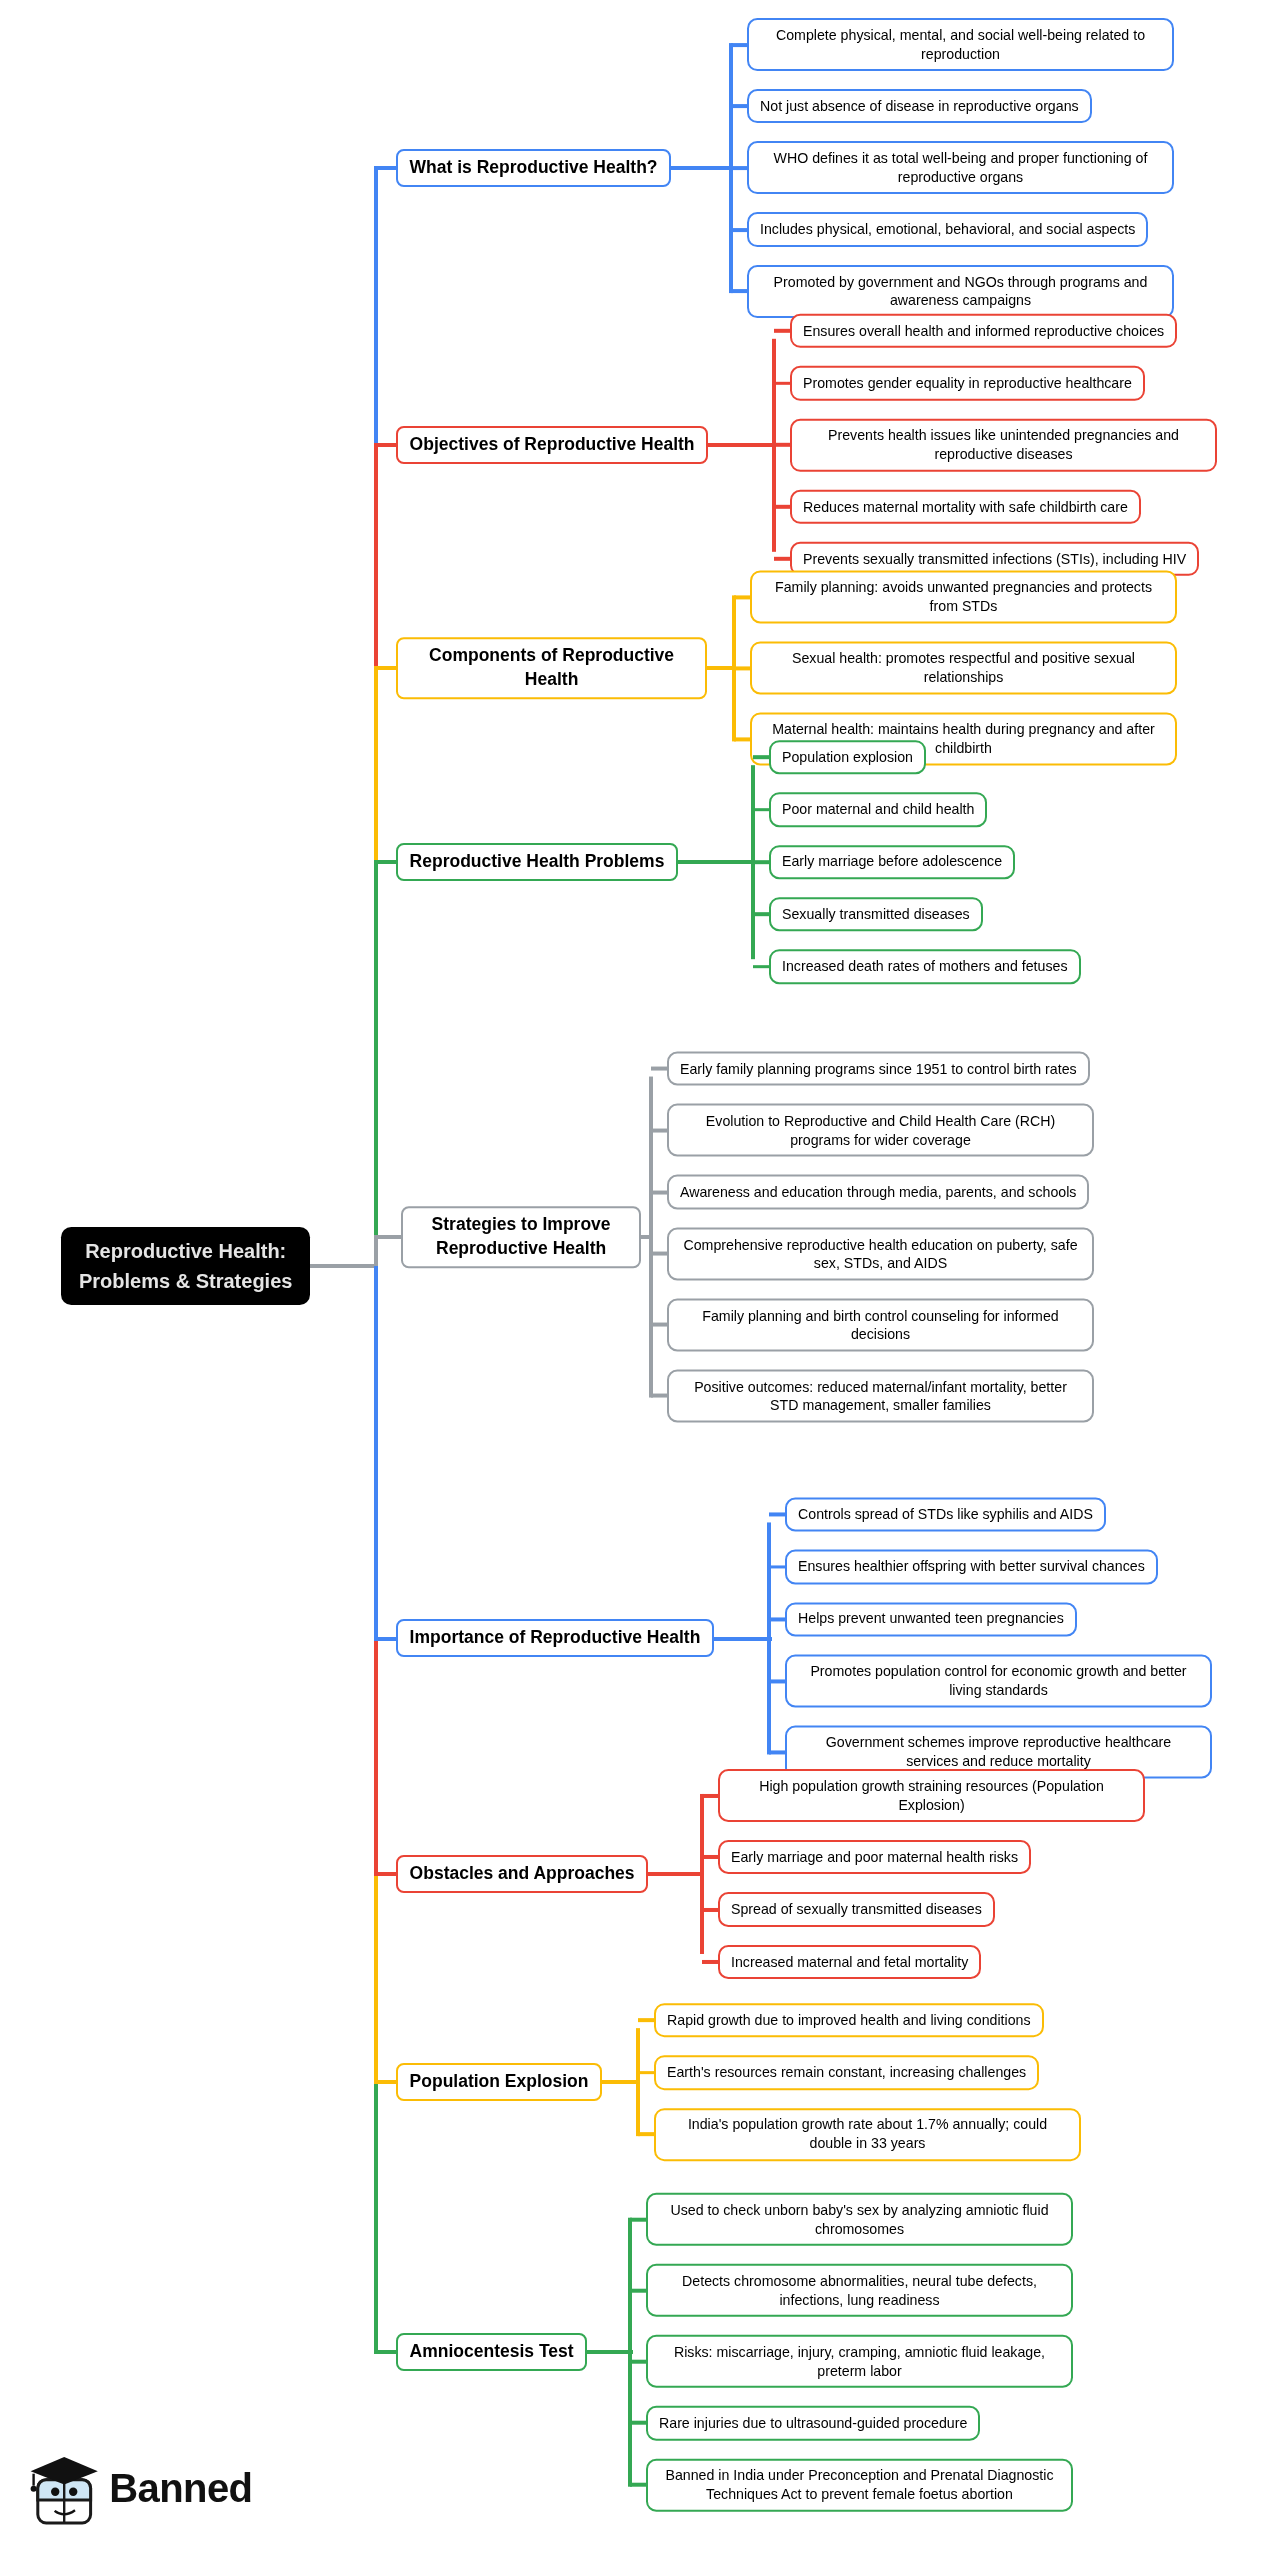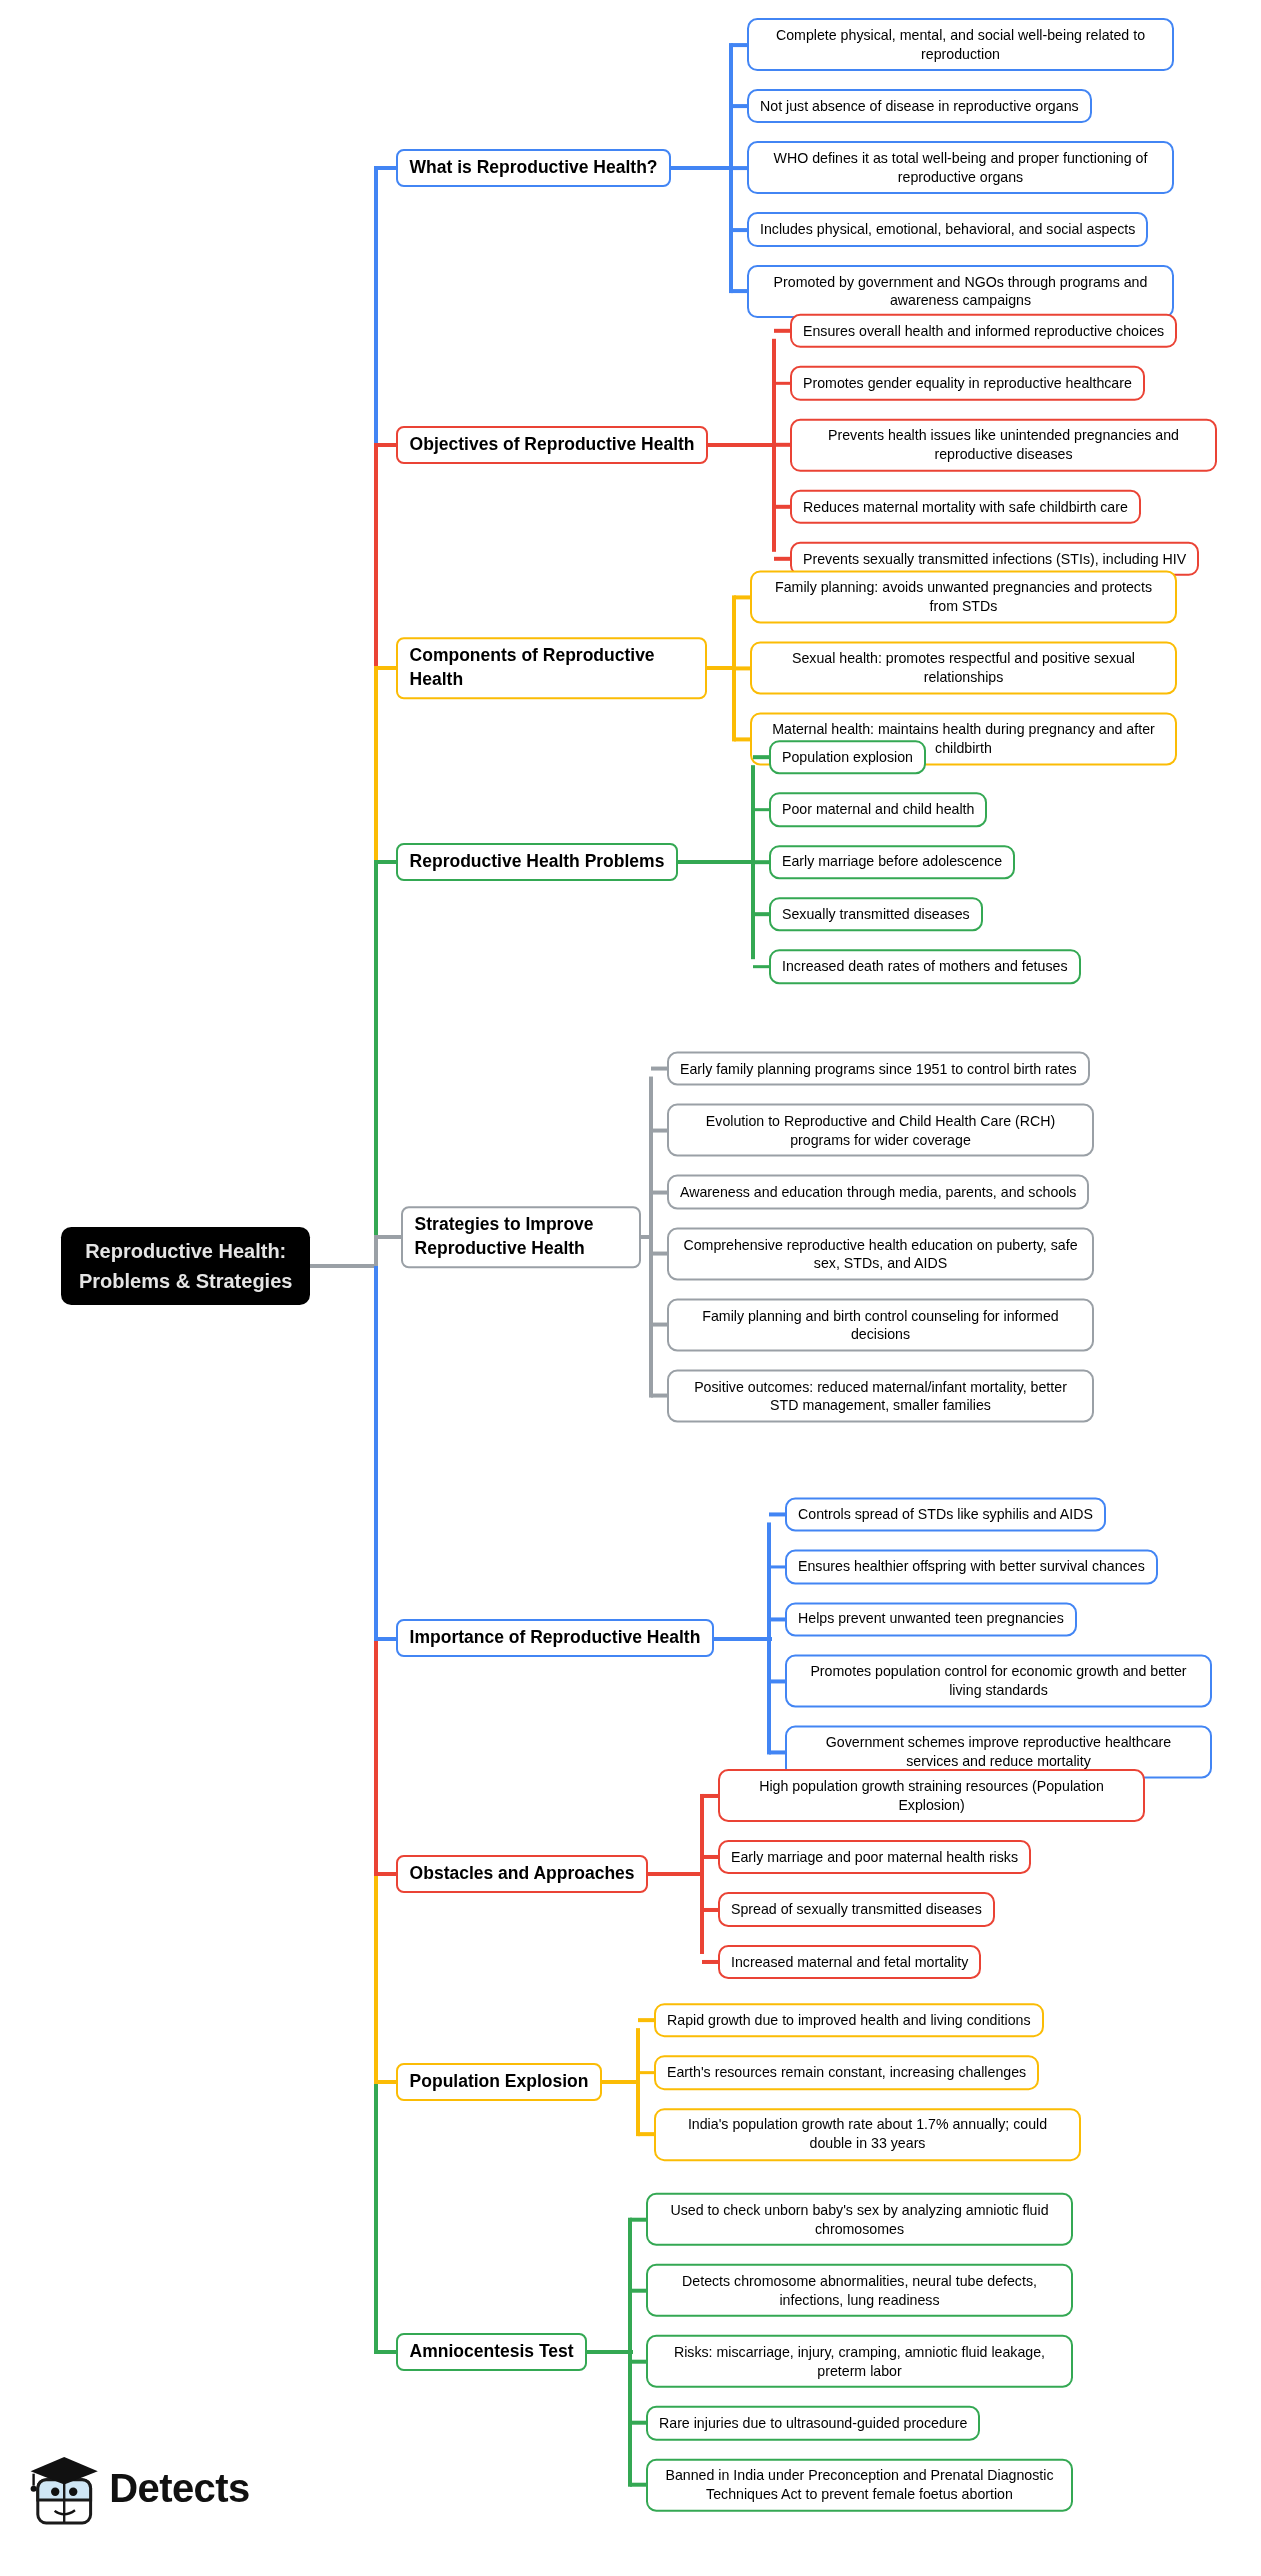--- a/index.html
+++ b/index.html
@@ -20,21 +20,21 @@
     background:#9aa0a6; z-index:0;
   }
   
   .vseg { position:absolute; left:374px; width:3.9px; background:var(--c); }
   .hseg { position:absolute; left:374px; height:3.9px; background:var(--c); }
   .tstub { position:absolute; height:3.9px; width:114px; background:var(--c); z-index:2; }
   
   .btitle {
     position:absolute; transform:translateY(-50%);
     background:#fff; border:2.6px solid var(--c); border-radius:7.8px;
-    padding:5.2px 11.6px; font-size:17.5px; font-weight:bold; text-align:left;
+    padding:5.2px 11.6px; font-size:17.5px; font-weight:bold; text-align:center;
     line-height:1.35; z-index:10; width:max-content;
   }
   
   .leafcol {
     position:absolute; transform:translateY(-50%);
     display:flex; flex-direction:column; gap:18px; padding-left:18px; z-index:5;
   }
   .leafcol::before {
     content:""; position:absolute; left:0; top:24.6px; bottom:24.6px; width:3.9px;
     background:var(--c);
@@ -211,15 +211,15 @@
       <path d="M18 86 h88 v-20 a14 14 0 0 0 -14 -14 h-60 a14 14 0 0 0 -14 14 z" fill="#cfe6f5" stroke="#1a1a1a" stroke-width="5"></path>
       <line x1="62" y1="52" x2="62" y2="124" stroke="#1a1a1a" stroke-width="4"></line>
       <circle cx="47" cy="72" r="7" fill="#111111"></circle>
       <circle cx="77" cy="72" r="7" fill="#111111"></circle>
       <path d="M46 104 Q62 116 80 103" stroke="#111111" stroke-width="4" fill="none"></path>
       <polygon points="6,38 62,14 118,38 62,60" fill="#111111"></polygon>
       <line x1="11" y1="42" x2="11" y2="62" stroke="#111111" stroke-width="4"></line>
       <circle cx="11" cy="67" r="5" fill="#111111"></circle>
     </svg>
   </span>
-  <span class="logo-text">Detects</span>
+  <span class="logo-text">Banned</span>
 </div>
 
 
 </body></html>

